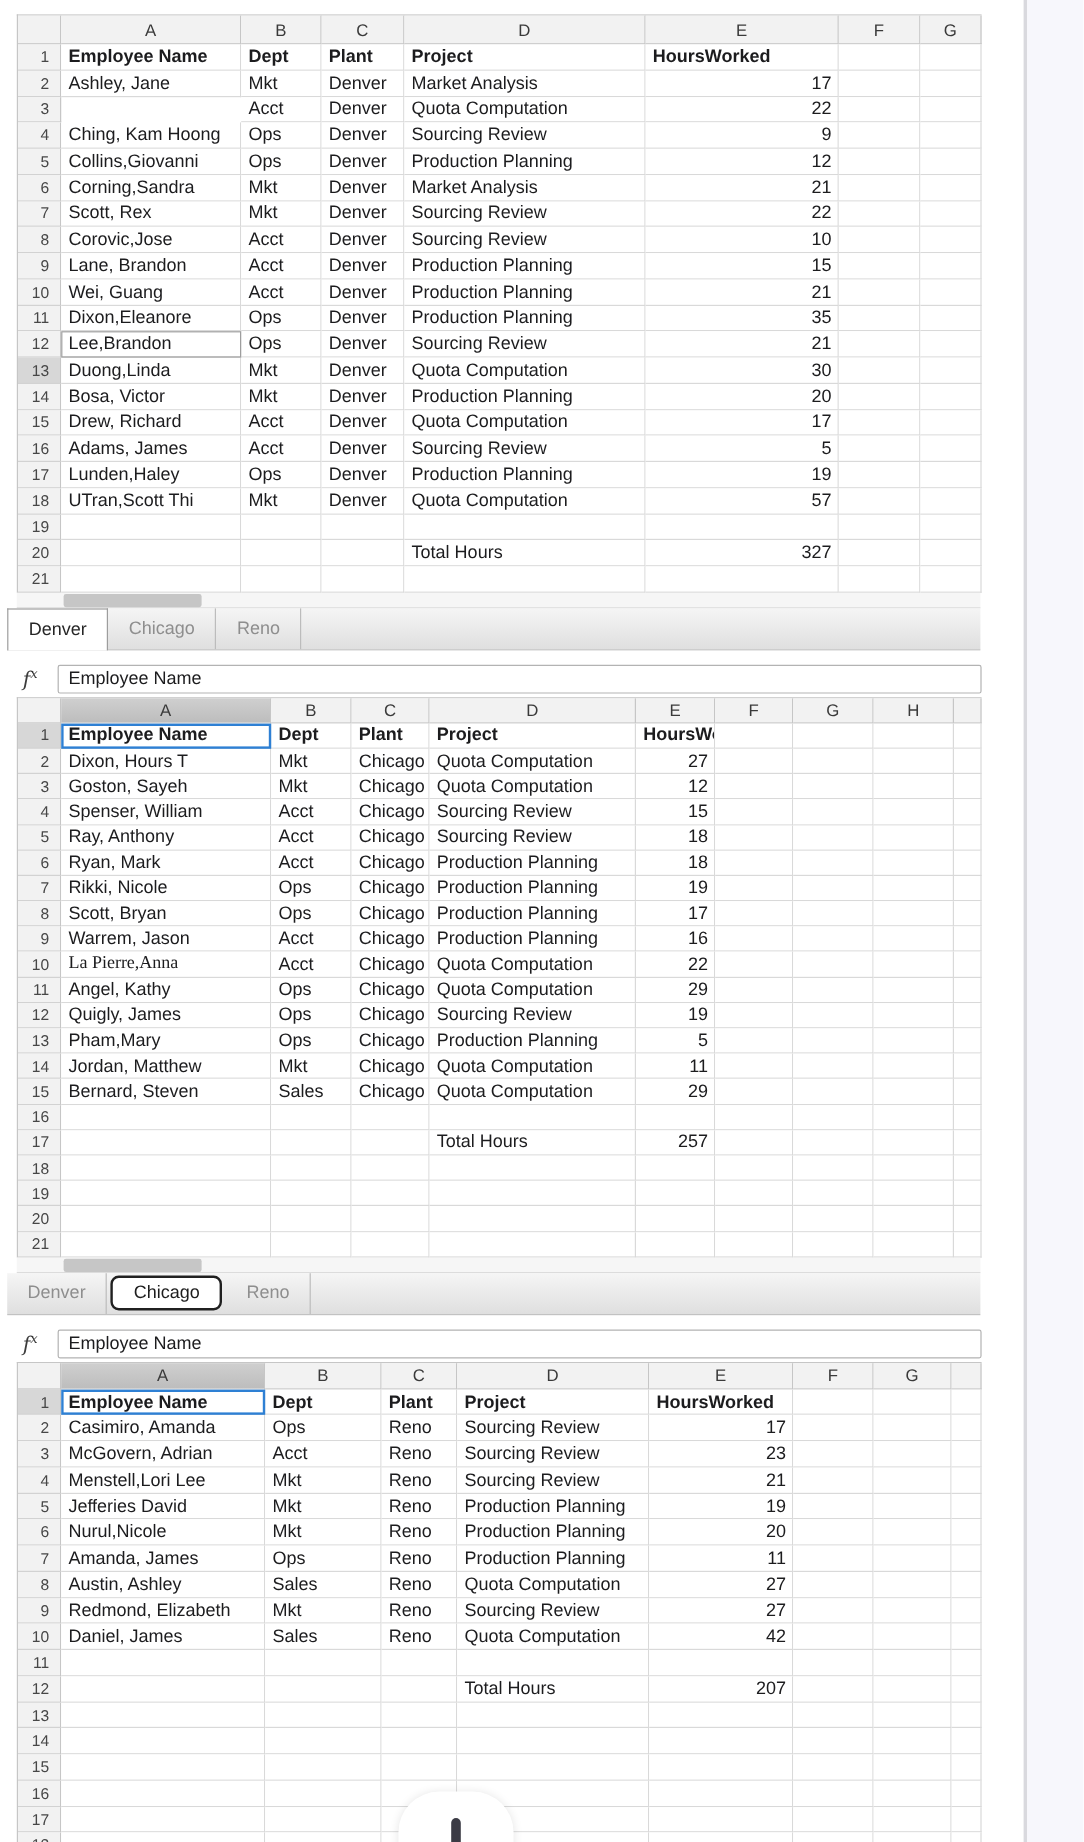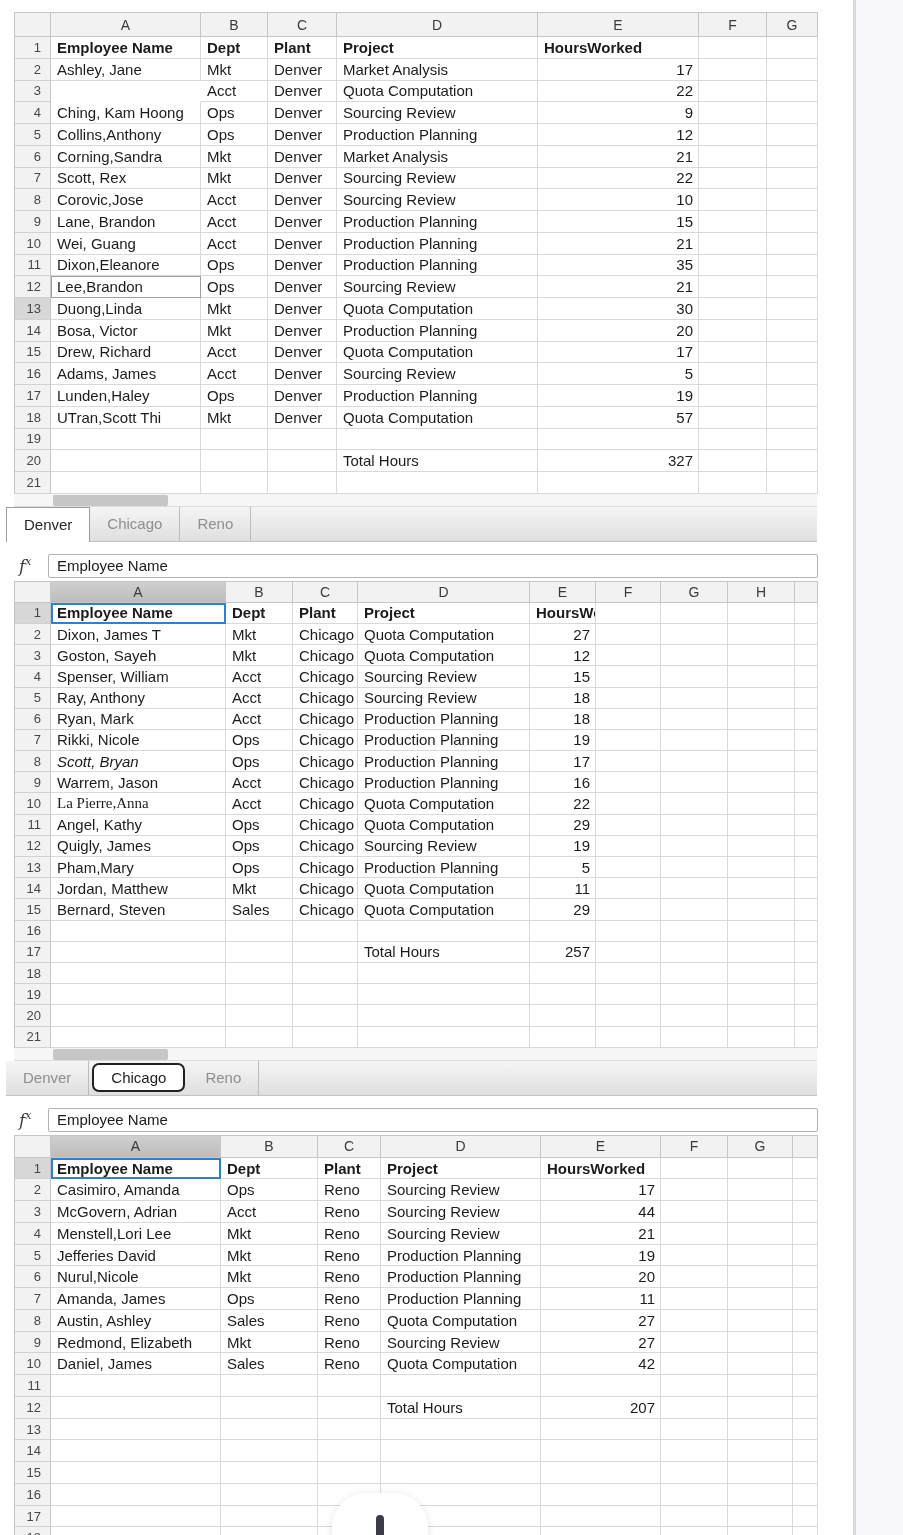--- a/index.html
+++ b/index.html
@@ -97,21 +97,21 @@
           <div class="cell" style="width: 150px;">Ching, Kam Hoong</div>
           <div class="cell" style="width: 67px;">Ops</div>
           <div class="cell" style="width: 69px;">Denver</div>
           <div class="cell" style="width: 201px;">Sourcing Review</div>
           <div class="cell num" style="width: 161px;">9</div>
           <div class="cell" style="width: 68px;"></div>
           <div class="cell" style="width: 51px;"></div>
         </div>
         <div class="row" style="height: 21.75px;">
           <div class="rowhdr" style="width: 36px;">5</div>
-          <div class="cell" style="width: 150px;">Collins,Anthony</div>
+          <div class="cell" style="width: 150px;">Collins,Giovanni</div>
           <div class="cell" style="width: 67px;">Ops</div>
           <div class="cell" style="width: 69px;">Denver</div>
           <div class="cell" style="width: 201px;">Production Planning</div>
           <div class="cell num" style="width: 161px;">12</div>
           <div class="cell" style="width: 68px;"></div>
           <div class="cell" style="width: 51px;"></div>
         </div>
         <div class="row" style="height: 21.75px;">
           <div class="rowhdr" style="width: 36px;">6</div>
           <div class="cell" style="width: 150px;">Corning,Sandra</div>
@@ -308,21 +308,21 @@
           <div class="cell bold" style="width: 65px;">Plant</div>
           <div class="cell bold" style="width: 172px;">Project</div>
           <div class="cell bold" style="width: 66px;">HoursWorked</div>
           <div class="cell" style="width: 65px;"></div>
           <div class="cell" style="width: 67px;"></div>
           <div class="cell" style="width: 67px;"></div>
           <div class="cell" style="width: 23px;"></div>
         </div>
         <div class="row" style="height: 21.2px;">
           <div class="rowhdr" style="width: 36px;">2</div>
-          <div class="cell" style="width: 175px;">Dixon, James T</div>
+          <div class="cell" style="width: 175px;">Dixon, Hours T</div>
           <div class="cell" style="width: 67px;">Mkt</div>
           <div class="cell" style="width: 65px;">Chicago</div>
           <div class="cell" style="width: 172px;">Quota Computation</div>
           <div class="cell num" style="width: 66px;">27</div>
           <div class="cell" style="width: 65px;"></div>
           <div class="cell" style="width: 67px;"></div>
           <div class="cell" style="width: 67px;"></div>
           <div class="cell" style="width: 23px;"></div>
         </div>
         <div class="row" style="height: 21.2px;">
@@ -380,21 +380,21 @@
           <div class="cell" style="width: 65px;">Chicago</div>
           <div class="cell" style="width: 172px;">Production Planning</div>
           <div class="cell num" style="width: 66px;">19</div>
           <div class="cell" style="width: 65px;"></div>
           <div class="cell" style="width: 67px;"></div>
           <div class="cell" style="width: 67px;"></div>
           <div class="cell" style="width: 23px;"></div>
         </div>
         <div class="row" style="height: 21.2px;">
           <div class="rowhdr" style="width: 36px;">8</div>
-          <div class="cell" style="width: 175px; font-style: italic;">Scott, Bryan</div>
+          <div class="cell" style="width: 175px;">Scott, Bryan</div>
           <div class="cell" style="width: 67px;">Ops</div>
           <div class="cell" style="width: 65px;">Chicago</div>
           <div class="cell" style="width: 172px;">Production Planning</div>
           <div class="cell num" style="width: 66px;">17</div>
           <div class="cell" style="width: 65px;"></div>
           <div class="cell" style="width: 67px;"></div>
           <div class="cell" style="width: 67px;"></div>
           <div class="cell" style="width: 23px;"></div>
         </div>
         <div class="row" style="height: 21.2px;">
@@ -602,21 +602,21 @@
           <div class="cell" style="width: 67px;"></div>
           <div class="cell" style="width: 65px;"></div>
           <div class="cell" style="width: 25px;"></div>
         </div>
         <div class="row" style="height: 21.75px;">
           <div class="rowhdr" style="width: 36px;">3</div>
           <div class="cell" style="width: 170px;">McGovern, Adrian</div>
           <div class="cell" style="width: 97px;">Acct</div>
           <div class="cell" style="width: 63px;">Reno</div>
           <div class="cell" style="width: 160px;">Sourcing Review</div>
-          <div class="cell num" style="width: 120px;">44</div>
+          <div class="cell num" style="width: 120px;">23</div>
           <div class="cell" style="width: 67px;"></div>
           <div class="cell" style="width: 65px;"></div>
           <div class="cell" style="width: 25px;"></div>
         </div>
         <div class="row" style="height: 21.75px;">
           <div class="rowhdr" style="width: 36px;">4</div>
           <div class="cell" style="width: 170px;">Menstell,Lori Lee</div>
           <div class="cell" style="width: 97px;">Mkt</div>
           <div class="cell" style="width: 63px;">Reno</div>
           <div class="cell" style="width: 160px;">Sourcing Review</div>

